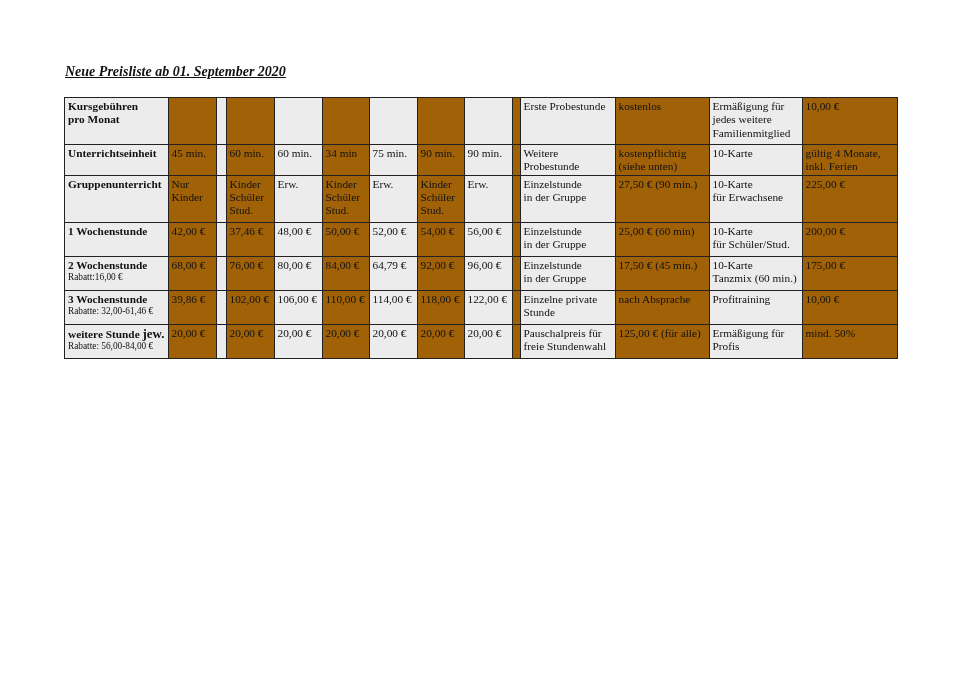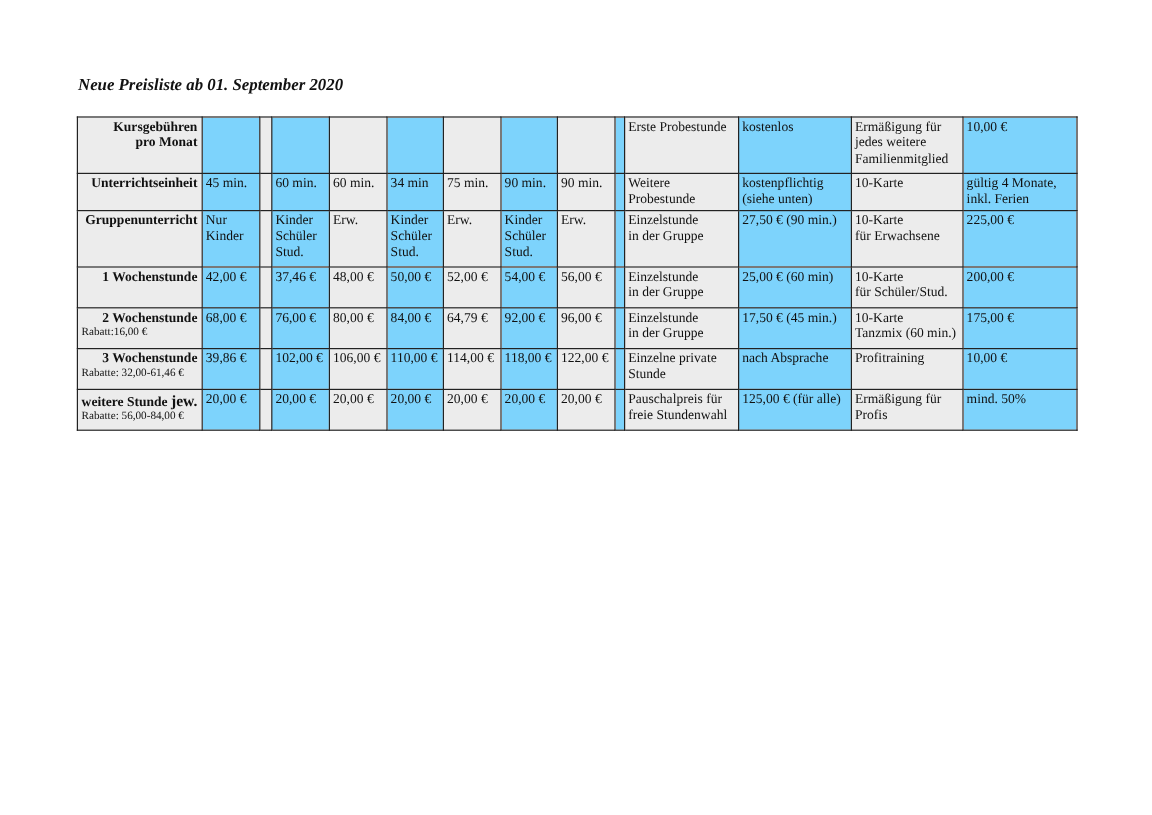--- a/index.html
+++ b/index.html
@@ -16,41 +16,42 @@
     color: #111;
   }
   .page-title {
     position: absolute;
     left: 65px;
     top: 64px;
     font-size: 14px;
     font-weight: bold;
     font-style: italic;
     letter-spacing: 0px;
+    text-decoration: underline;
   }
   table.price {
     position: absolute;
     left: 64px;
     top: 97px;
     border-collapse: collapse;
     table-layout: fixed;
     font-size: 11.3px;
     line-height: 13.3px;
   }
   table.price td {
     border: 1.6px solid #222;
     vertical-align: top;
     padding: 2px 3px 1px 3px;
     overflow: hidden;
     white-space: nowrap;
   }
   table.price td.shade { background: #ececec; }
-  table.price td.white { background: #7dd3fc; }
+  table.price td.white { background: #a16207; }
   table.price td.spacer { padding: 0; }
-  .lbl-bold { font-weight: bold; text-align: right; }
+  .lbl-bold { font-weight: bold; }
   .sub { font-size: 9.3px; line-height: 11px; }
   .sub-bold { font-weight: bold; font-size: 13px; }
   .line { display: block; }
 </style>
 </head>
 <body>
 
 <div class="page-title">Neue Preisliste ab 01. September 2020</div>
 
 <table class="price">

